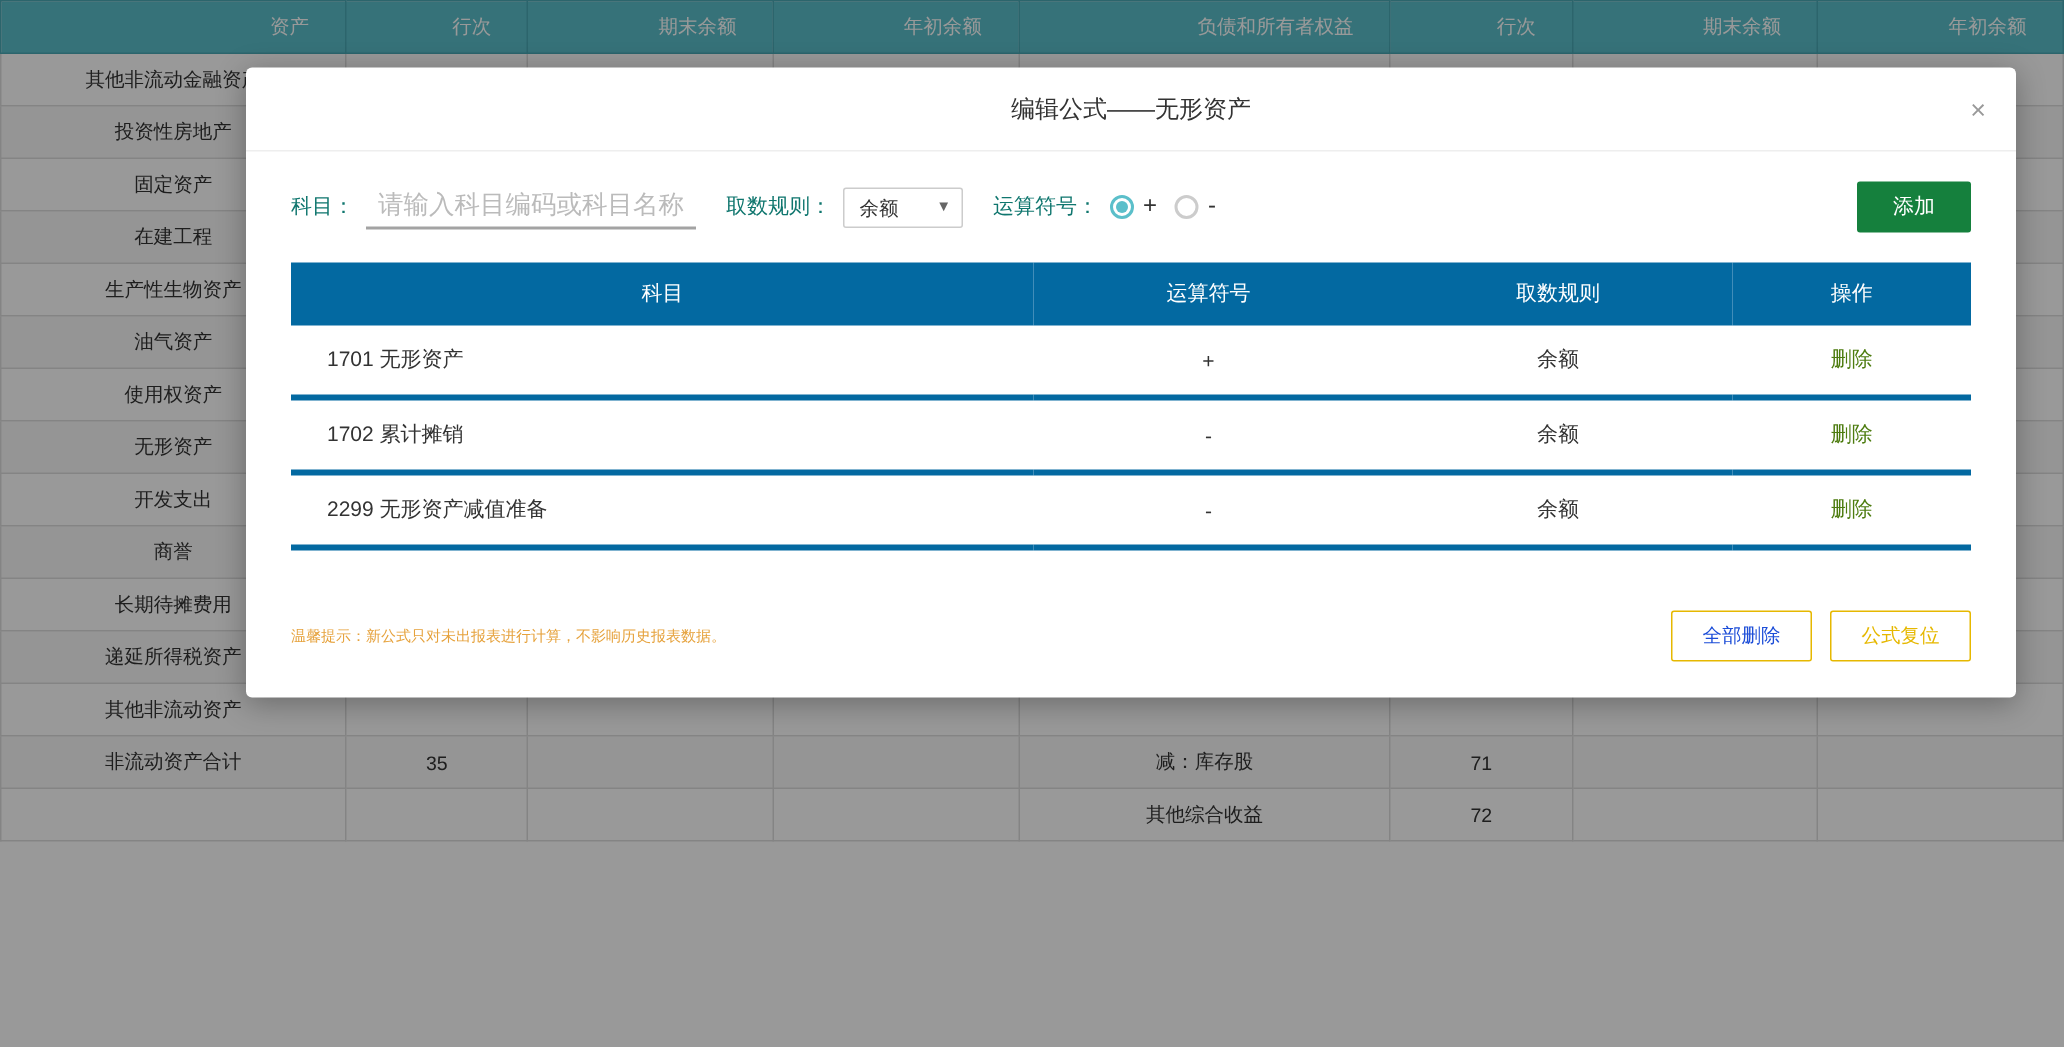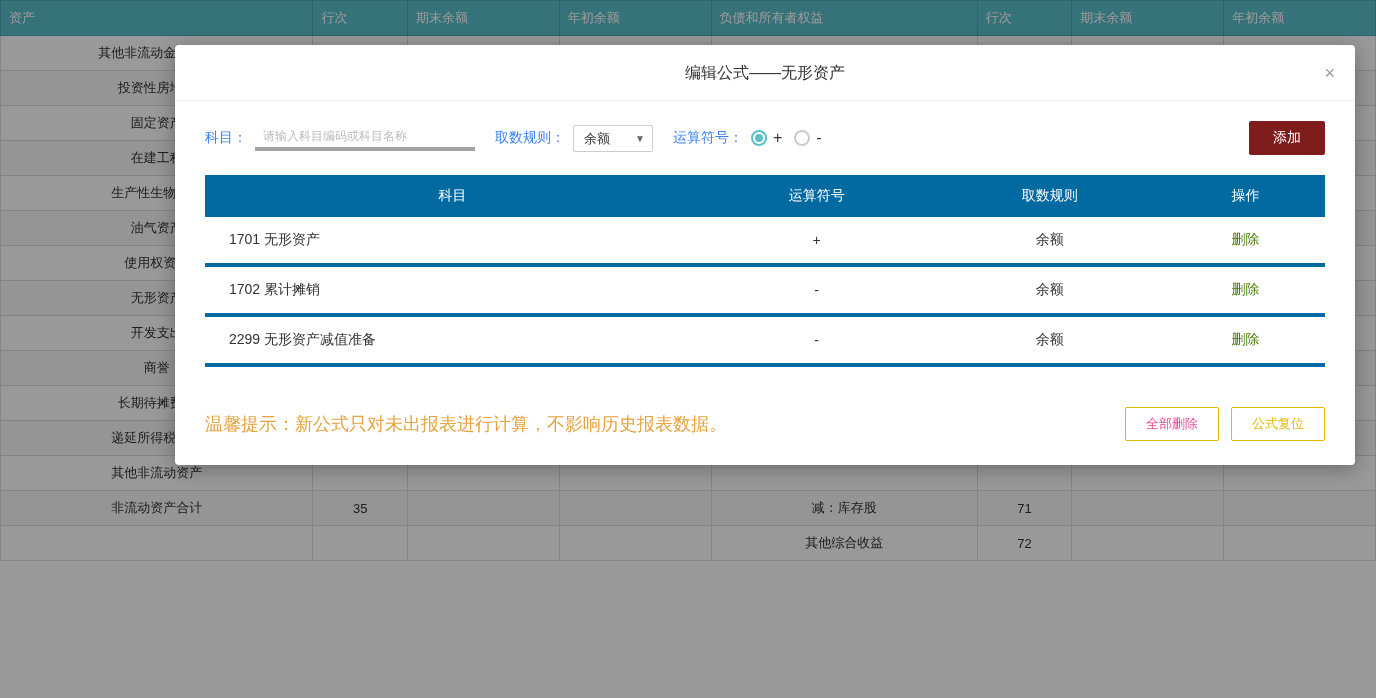--- a/index.html
+++ b/index.html
@@ -24,23 +24,23 @@
 
     .bg-table table {
       width: 100%;
       border-collapse: collapse;
       font-size: 13px;
     }
 
     .bg-table th {
       background: #5bbfca;
       color: #fff;
-      padding: 8px 8px;
+      padding: 8px 24px;
       border: 1px solid #4aa8b5;
-      text-align: left;
+      text-align: right;
       font-weight: normal;
     }
 
     .bg-table td {
       padding: 8px 12px;
       border: 1px solid #ddd;
       color: #333;
       text-align: center;
     }
 
@@ -54,21 +54,21 @@
       top: 0; left: 0;
       width: 100%; height: 100%;
       background: rgba(0,0,0,0.4);
       z-index: 10;
     }
 
     
     .modal {
       position: absolute;
       top: 45px;
-      left: 175px;
+      left: 164px;
       width: 1180px;
       background: #fff;
       border-radius: 4px;
       z-index: 20;
       box-shadow: 0 4px 20px rgba(0,0,0,0.3);
       padding-bottom: 24px;
     }
 
     .modal-header {
       display: flex;
@@ -109,31 +109,31 @@
       flex-wrap: wrap;
     }
 
     .form-group {
       display: flex;
       align-items: center;
       gap: 8px;
     }
 
     .form-label {
-      color: #3b82f6;
+      color: #0f766e;
       white-space: nowrap;
     }
 
     .form-input {
       border: none;
-      border-bottom: 4px solid #a3a3a3;
+      border-bottom: 2px solid #a3a3a3;
       outline: none;
       padding: 4px 8px;
       width: 220px;
-      font-size: 12px;
+      font-size: 17px;
       color: #999;
     }
 
     .form-input::placeholder {
       color: #bbb;
     }
 
     .form-select {
       border: 1px solid #ccc;
       border-radius: 2px;
@@ -201,21 +201,21 @@
       background: #5bbfca;
     }
 
     .radio-label {
       font-size: 16px;
       color: #333;
     }
 
     
     .btn-add {
-      background: #7f1d1d;
+      background: #15803d;
       color: #fff;
       border: none;
       padding: 8px 24px;
       border-radius: 2px;
       cursor: pointer;
       font-size: 14px;
       margin-left: auto;
     }
 
     
@@ -255,32 +255,32 @@
     
     .modal-footer {
       padding: 0 30px;
       display: flex;
       justify-content: space-between;
       align-items: center;
     }
 
     .footer-hint {
       color: #e6a23c;
-      font-size: 18px;
+      font-size: 10px;
     }
 
     .footer-buttons {
       display: flex;
       gap: 12px;
     }
 
     .btn-outline {
       background: #fff;
       border: 1px solid #e6b800;
-      color: #ec4899;
+      color: #1d4ed8;
       padding: 7px 20px;
       border-radius: 2px;
       cursor: pointer;
       font-size: 13px;
     }
 
     .btn-outline.reset {
       border-color: #e6b800;
       color: #e6b800;
       font-family: Liberation Serif, serif;

